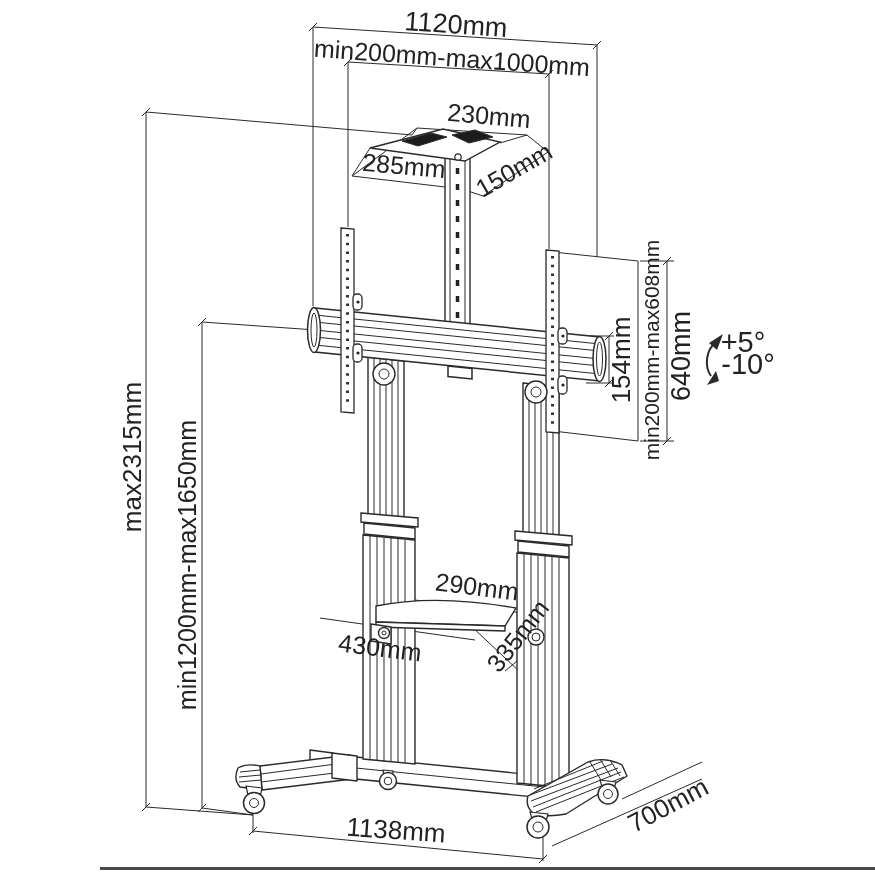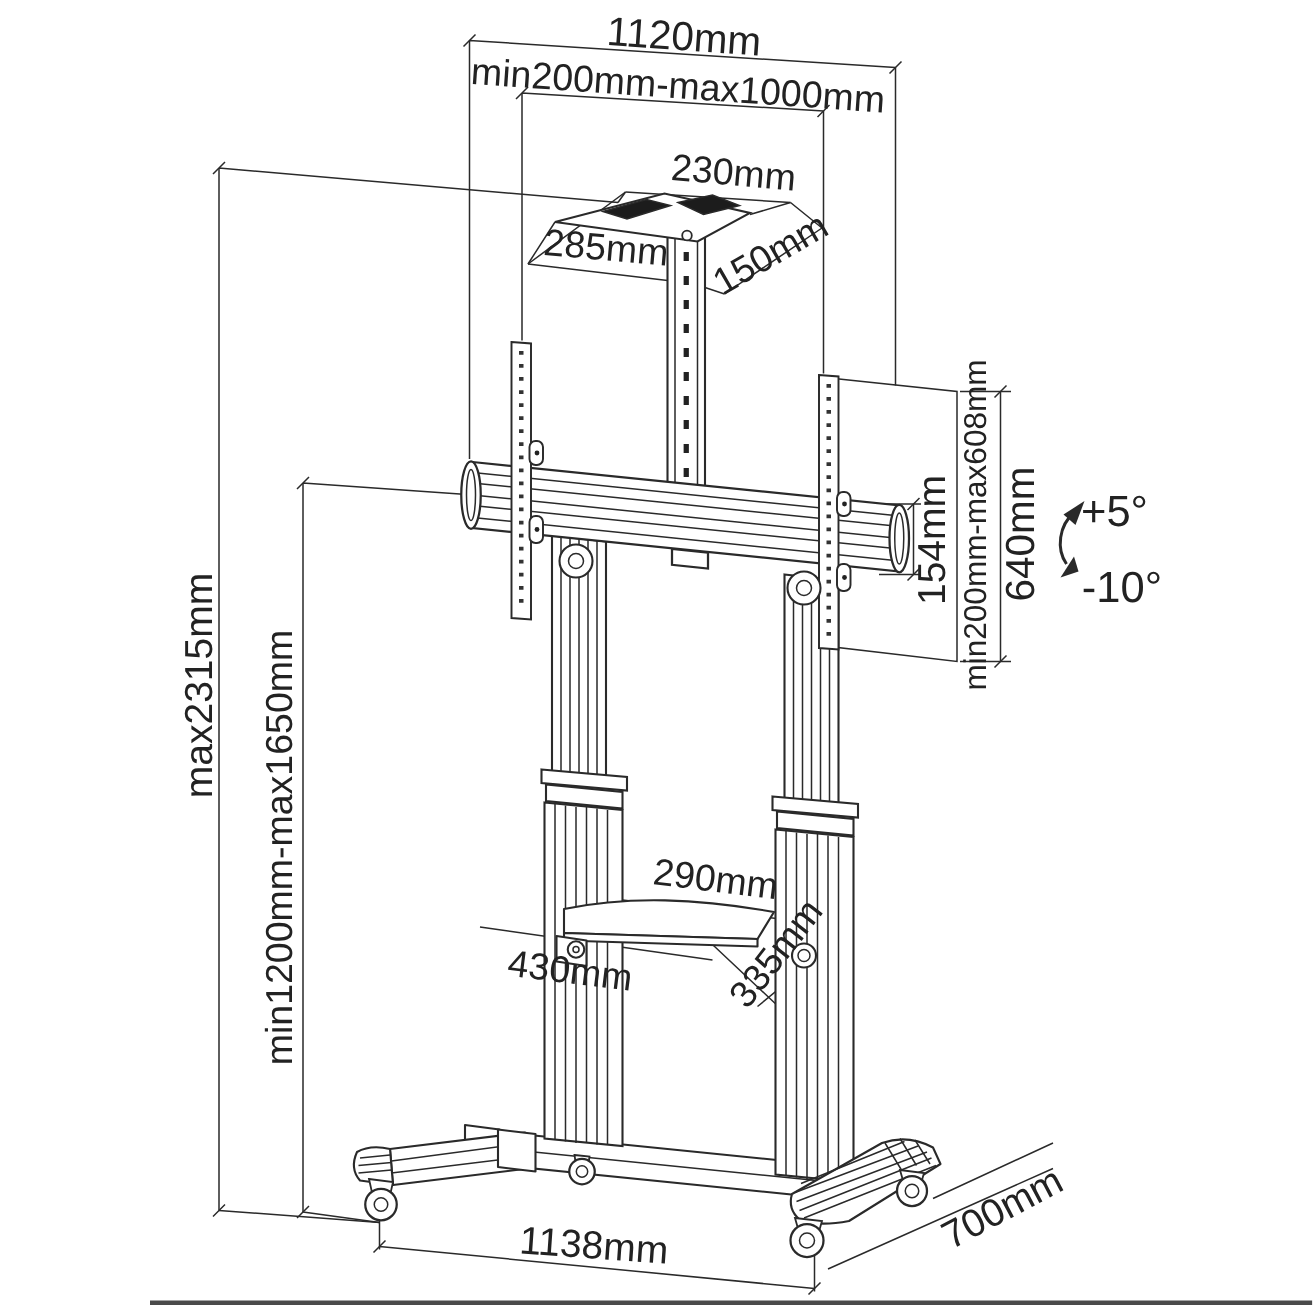--- a/index.html
+++ b/index.html
@@ -167,21 +167,21 @@
   <div class="lbl" style="left:452px;top:58px;font-size:25px;transform:translate(-50%,-50%) rotate(4deg);">min200mm-max1000mm</div>
   <div class="lbl" style="left:489px;top:116px;font-size:25px;transform:translate(-50%,-50%) rotate(5deg);">230mm</div>
   <div class="lbl" style="left:404px;top:166px;font-size:25px;transform:translate(-50%,-50%) rotate(5deg);">285mm</div>
   <div class="lbl" style="left:514px;top:170px;font-size:25px;transform:translate(-50%,-50%) rotate(-30deg);">150mm</div>
   <div class="lbl" style="left:132px;top:457px;font-size:26px;transform:translate(-50%,-50%) rotate(-90deg);">max2315mm</div>
   <div class="lbl" style="left:187px;top:565px;font-size:25px;transform:translate(-50%,-50%) rotate(-90deg);">min1200mm-max1650mm</div>
   <div class="lbl" style="left:621px;top:360px;font-size:26px;transform:translate(-50%,-50%) rotate(-90deg);">154mm</div>
   <div class="lbl" style="left:651px;top:350px;font-size:21px;transform:translate(-50%,-50%) rotate(-90deg);">min200mm-max608mm</div>
   <div class="lbl" style="left:681px;top:356px;font-size:27px;transform:translate(-50%,-50%) rotate(-90deg);">640mm</div>
   <div class="lbl" style="left:743px;top:342px;font-size:29px;transform:translate(-50%,-50%);">+5°</div>
-  <div class="lbl" style="left:748px;top:393px;font-size:29px;transform:translate(-50%,-50%);">-10°</div>
+  <div class="lbl" style="left:748px;top:364px;font-size:29px;transform:translate(-50%,-50%);">-10°</div>
   <div class="lbl" style="left:477px;top:587px;font-size:25px;transform:translate(-50%,-50%) rotate(7deg);">290mm</div>
   <div class="lbl" style="left:380px;top:648px;font-size:25px;transform:translate(-50%,-50%) rotate(7deg);">430mm</div>
   <div class="lbl" style="left:518px;top:636px;font-size:25px;transform:translate(-50%,-50%) rotate(-52deg);">335mm</div>
   <div class="lbl" style="left:396px;top:830px;font-size:26px;transform:translate(-50%,-50%) rotate(4deg);">1138mm</div>
   <div class="lbl" style="left:668px;top:805px;font-size:26px;transform:translate(-50%,-50%) rotate(-28deg);">700mm</div>
 
   <div class="divider"></div>
 </div>
 
 </body></html>

